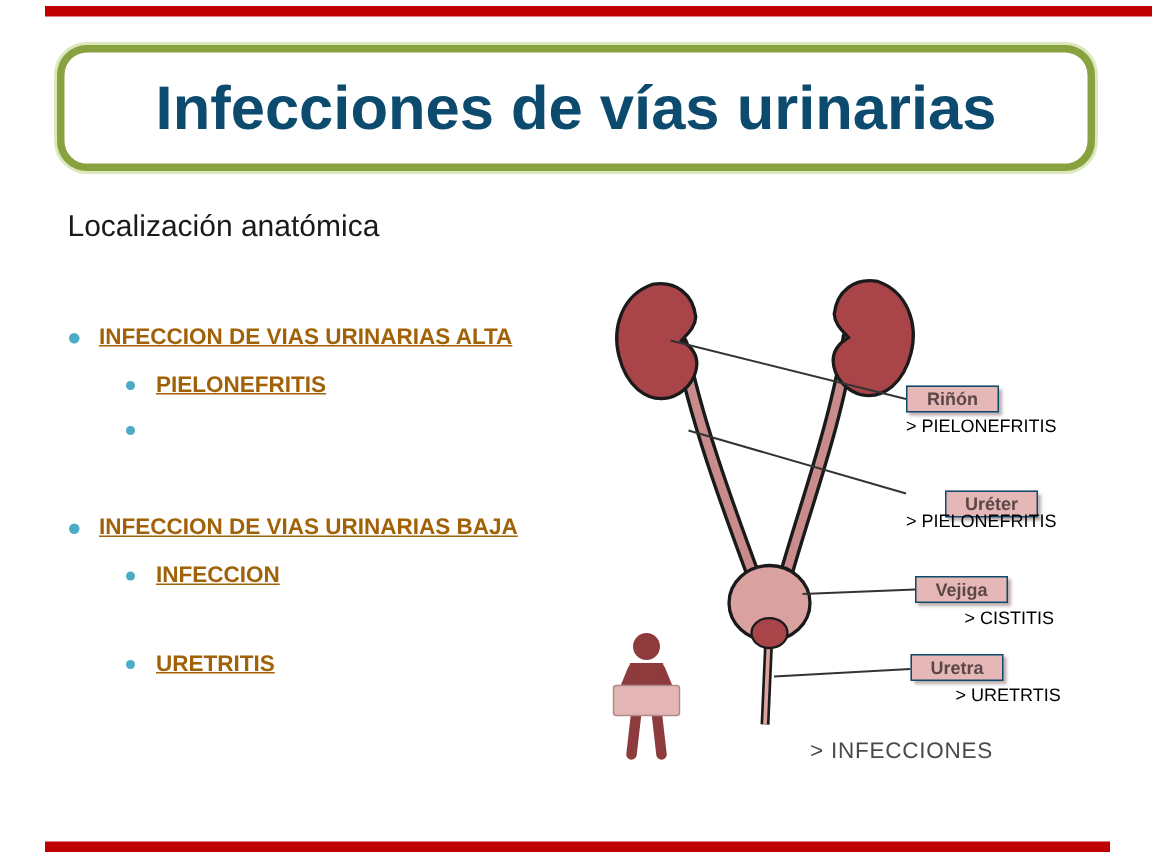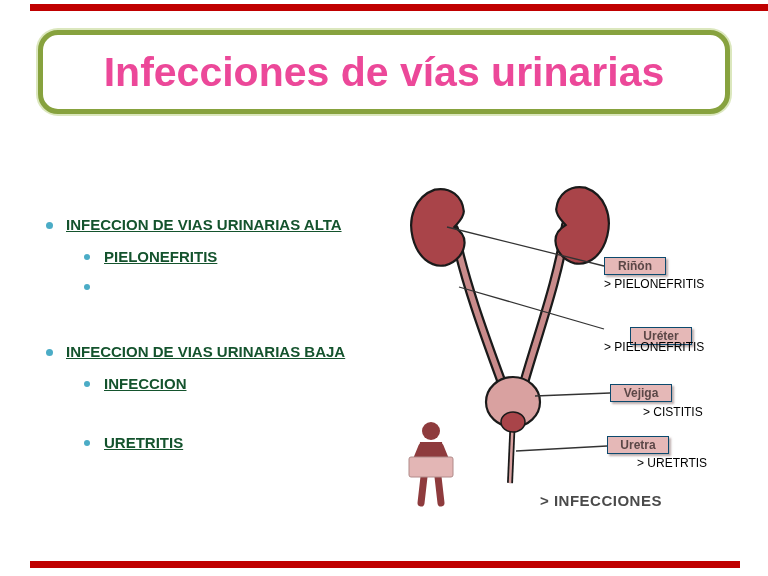--- a/index.html
+++ b/index.html
@@ -10,54 +10,55 @@
   .bar { position:absolute; height:7px; background:#c00000; }
   .bar.top { left:30px; right:0; top:4px; }
   .bar.bottom { left:30px; right:28px; bottom:8px; }
 
   .title-box {
     position:absolute; left:38px; top:30px; width:692px; height:84px;
     border:5px solid #87a23e; border-radius:20px; background:#ffffff;
     box-shadow:0 0 0 2px #dbe7bd;
     display:flex; align-items:center; justify-content:center;
   }
-  .title-box h1 { font-size:41px; font-weight:bold; color:#ec4899; white-space:nowrap; }
+  .title-box h1 { font-size:41px; font-weight:bold; color:#0c4a6e; white-space:nowrap; }
 
   .subtitle { position:absolute; left:45px; top:140px; font-size:20px; color:#1a1a1a; }
 
   .list { position:absolute; left:46px; top:216px; width:360px; height:220px; }
   .row { position:absolute; left:0; display:flex; align-items:flex-start; }
   .row .dot { border-radius:50%; background:#4bacc6; flex:0 0 auto; }
   .row.main .dot { width:7px; height:7px; margin:6px 13px 0 0; }
   .row.sub  .dot { width:6px; height:6px; margin:6px 14px 0 0; }
-  .row .txt { font-size:15px; font-weight:bold; color:#14532d; text-decoration:underline; white-space:nowrap; }
+  .row .txt { font-size:15px; font-weight:bold; color:#a16207; text-decoration:underline; white-space:nowrap; }
 
   .diagram { position:absolute; left:385px; top:165px; width:383px; height:375px; }
   .diagram svg { position:absolute; left:0; top:0; }
 
   .label-box {
     position:absolute; width:62px; height:18px; line-height:16px; text-align:center;
     background:#e5b8b7; border:1px solid #0c4a6e;
     box-shadow:2px 2px 2px rgba(120,90,90,.5);
     font-size:12px; font-weight:bold; color:#5b4747;
   }
   .note { position:absolute; font-size:12px; font-weight:normal; color:#000000; white-space:nowrap; }
-  .footer-note { position:absolute; font-size:15px; font-weight:bold; color:#4a4a4a; letter-spacing:.5px; white-space:nowrap; }
+  .footer-note { position:absolute; font-size:15px; font-weight:normal; color:#4a4a4a; letter-spacing:.5px; white-space:nowrap; }
 </style>
 </head>
 <body>
 
 <div class="slide">
 
   <div class="bar top"></div>
 
   <div class="title-box">
     <h1>Infecciones de vías urinarias</h1>
   </div>
 
+  <div class="subtitle">Localización anatómica</div>
 
   <div class="list">
     <div class="row main" style="top:0;">
       <span class="dot"></span>
       <span class="txt">INFECCION DE VIAS URINARIAS ALTA</span>
     </div>
     <div class="row sub" style="top:32px; left:38px;">
       <span class="dot"></span>
       <span class="txt">PIELONEFRITIS</span>
     </div>

